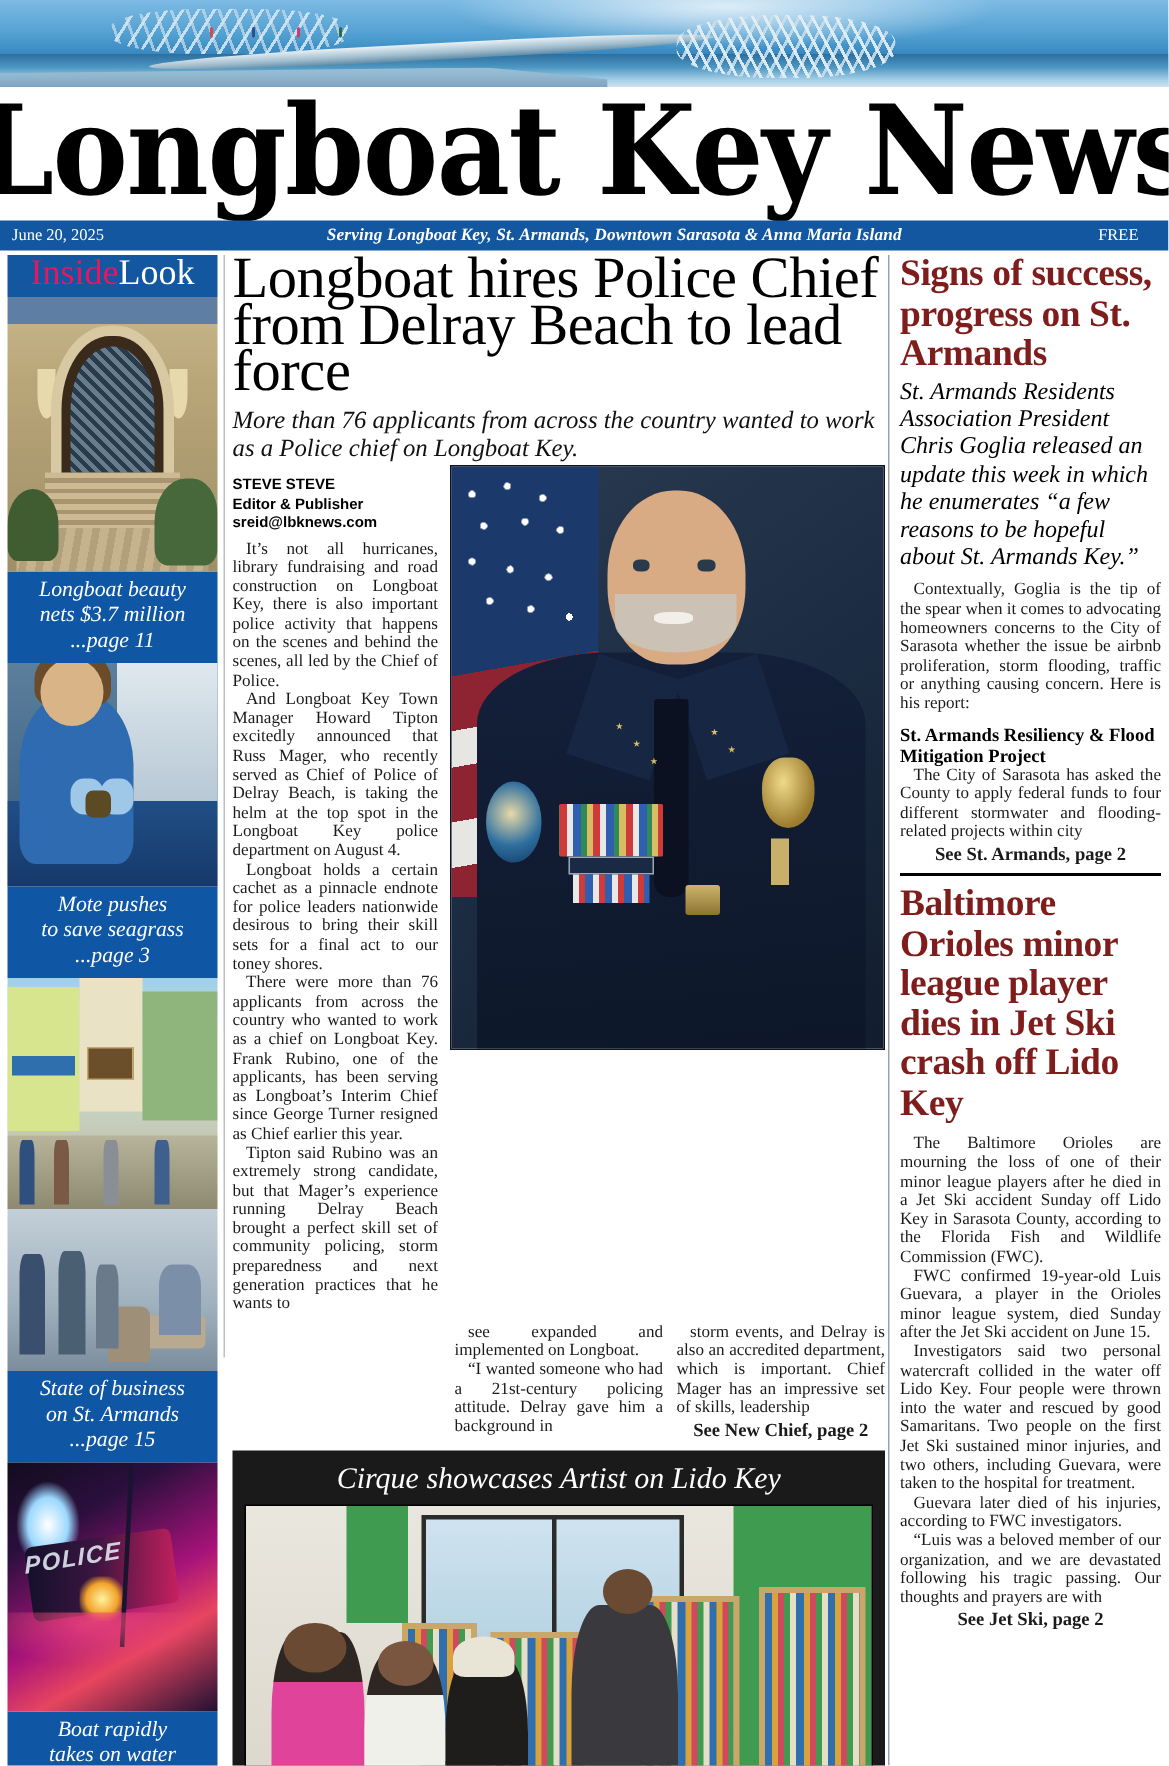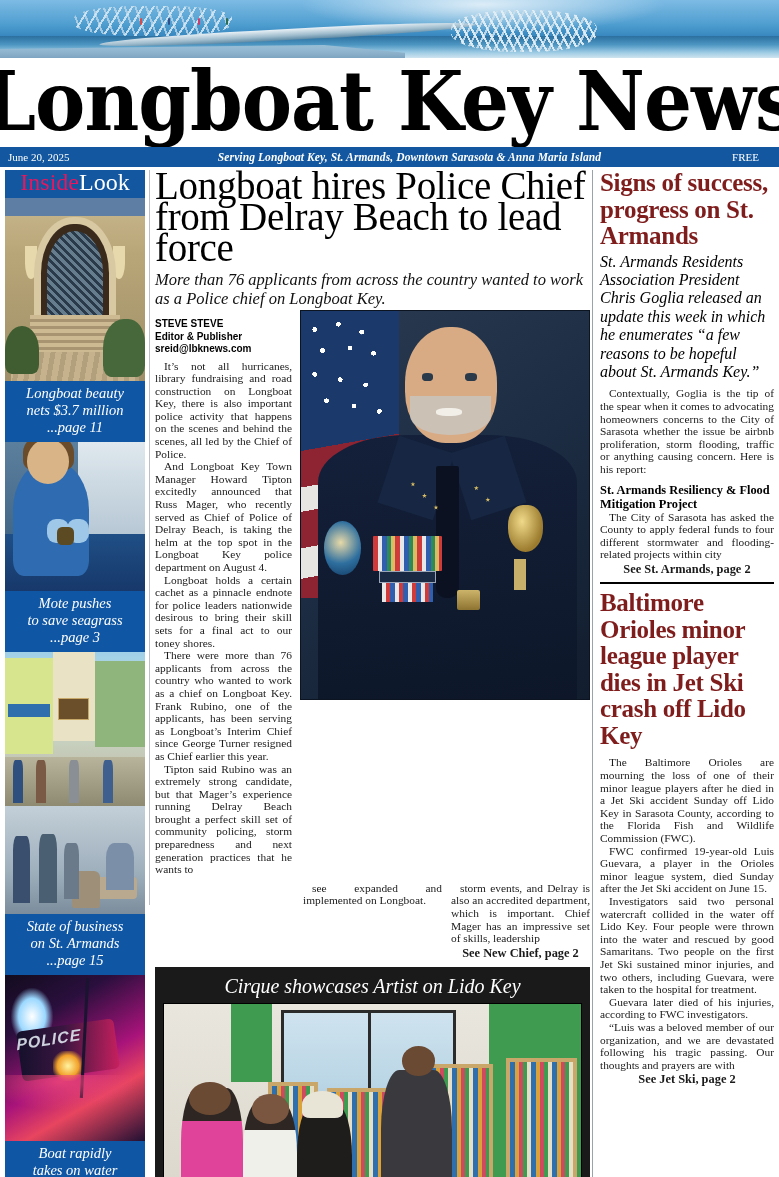--- a/index.html
+++ b/index.html
@@ -491,20 +491,21 @@
         <div class="pc-badge"></div>
         <div class="pc-buckle"></div>
         <div class="pc-pens"></div>
       </div>
     </div>
 
     <div class="threecol-bottom">
       <div class="tc"></div>
       <div class="tc body-text">
         <p>see expanded and implemented on Longboat.</p>
+        <p>“I wanted someone who had a 21st-century policing attitude. Delray gave him a background in</p>
       </div>
       <div class="tc body-text">
         <p>storm events, and Delray is also an accredited department, which is important. Chief Mager has an impressive set of skills, leadership</p>
         <p class="jump">See New Chief, page 2</p>
       </div>
     </div>
 
     <div class="cirque">
       <div class="cirque-title">Cirque showcases Artist on Lido Key</div>
       <div class="cirque-photo">

